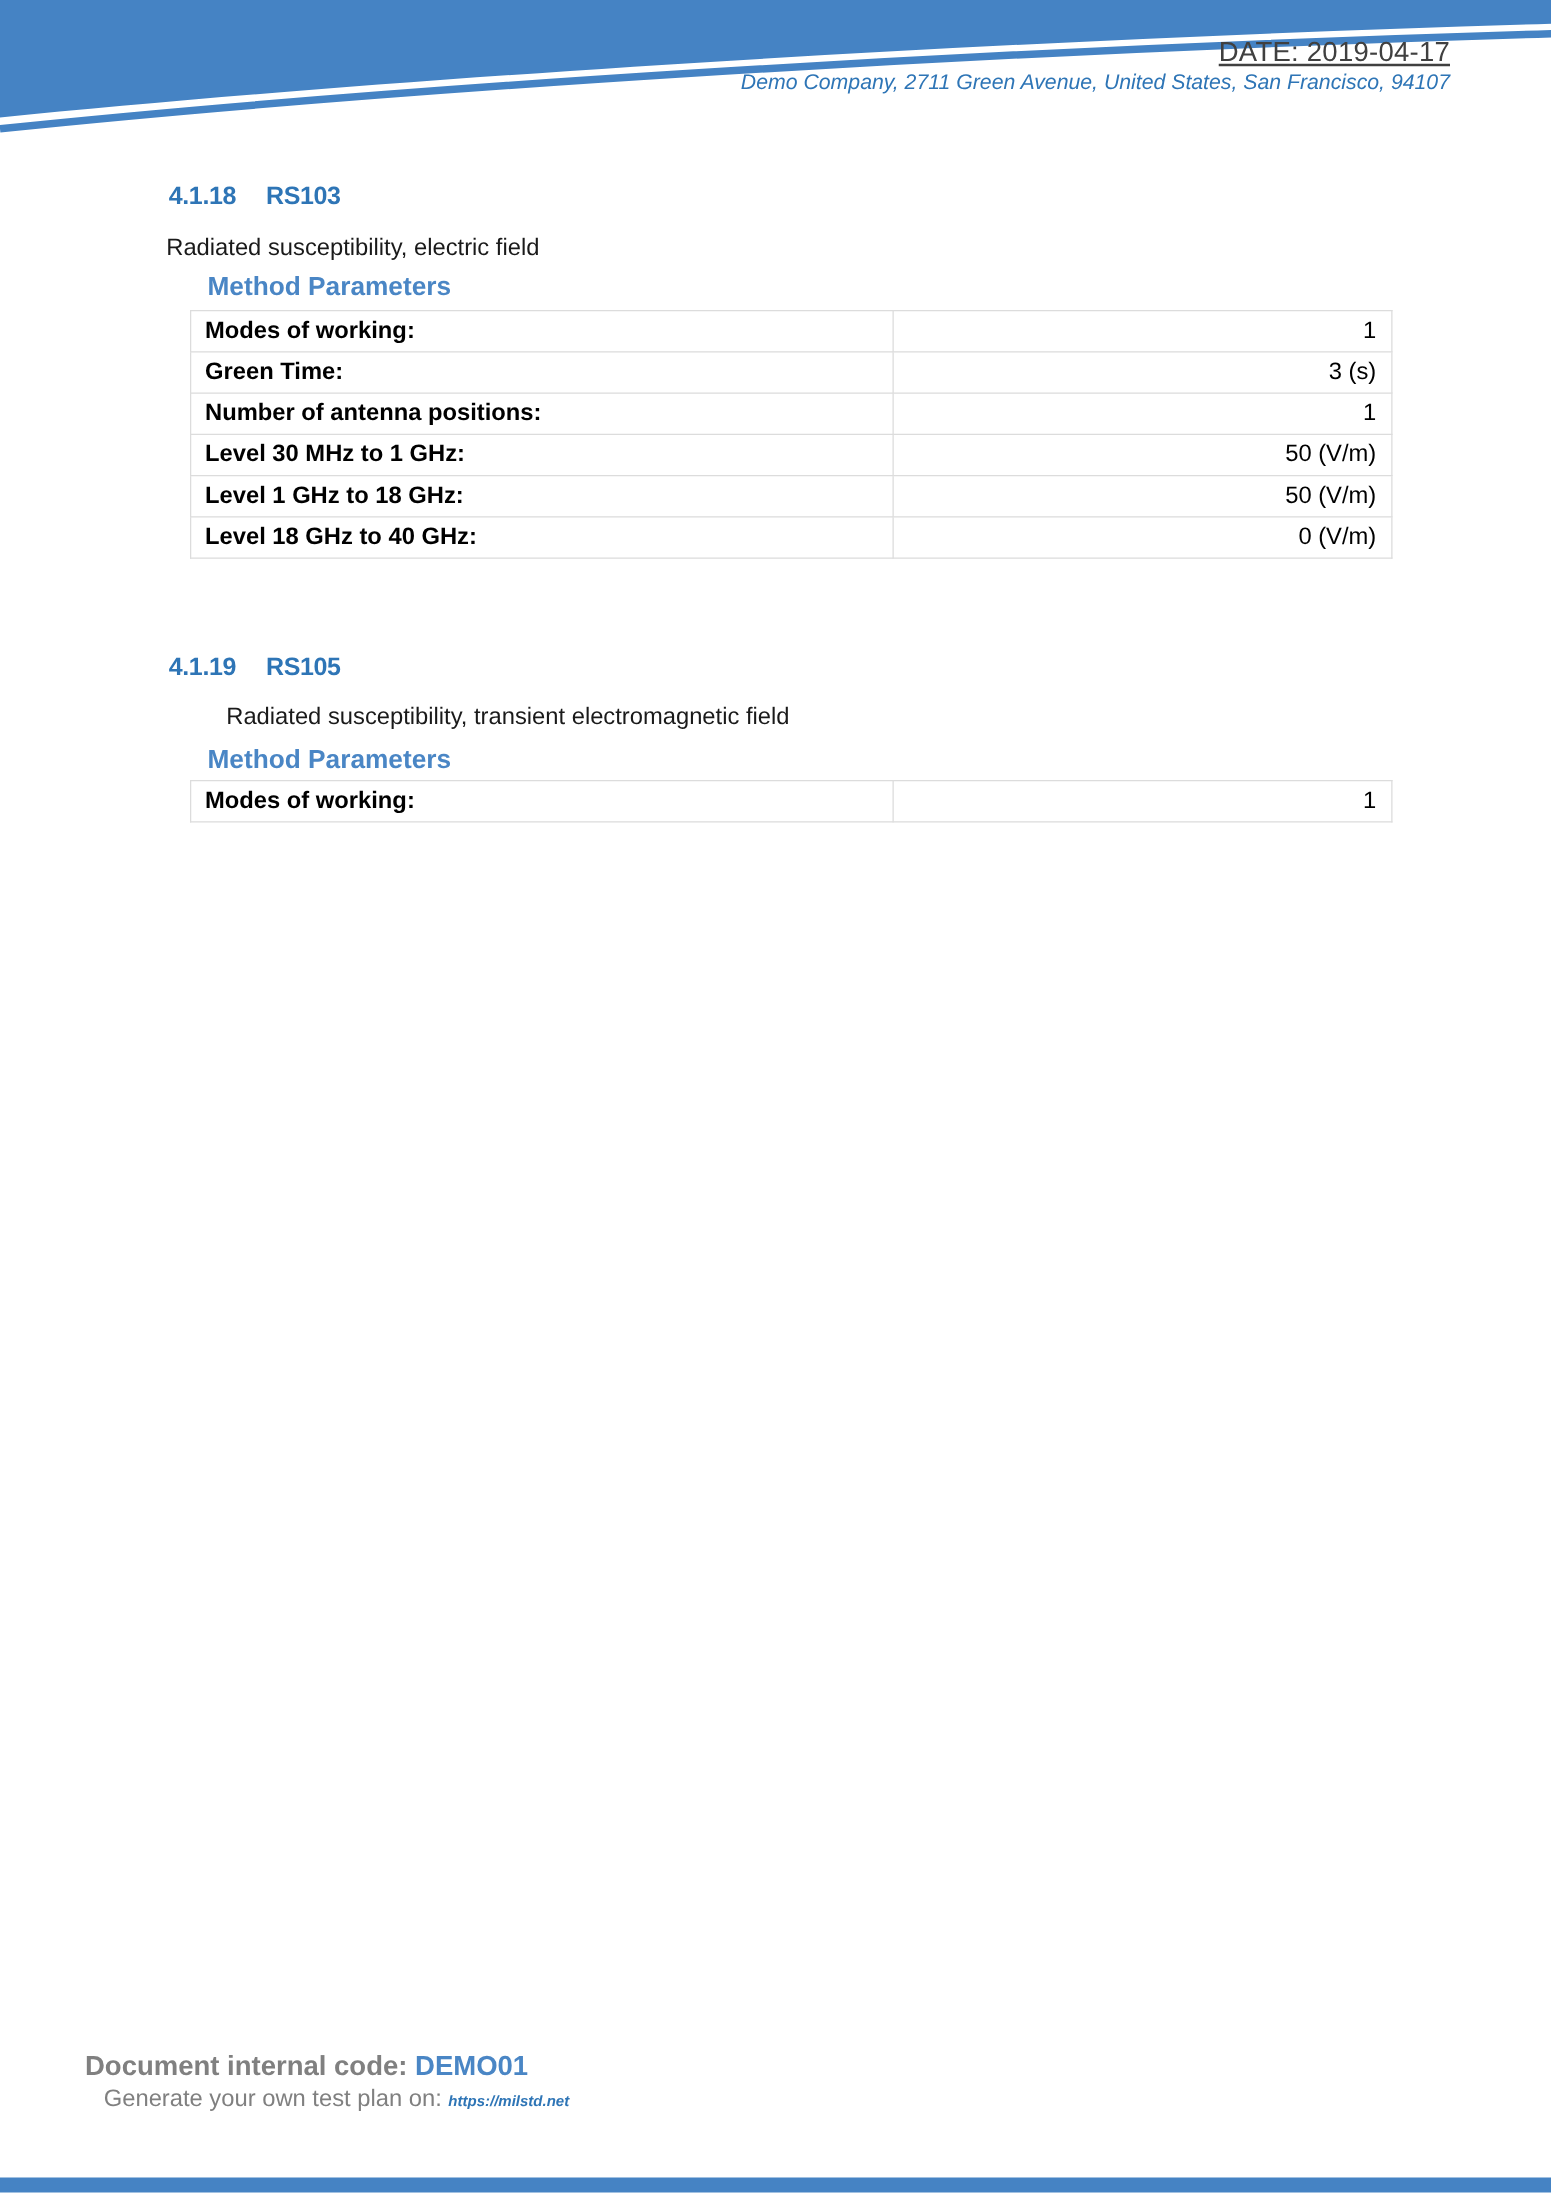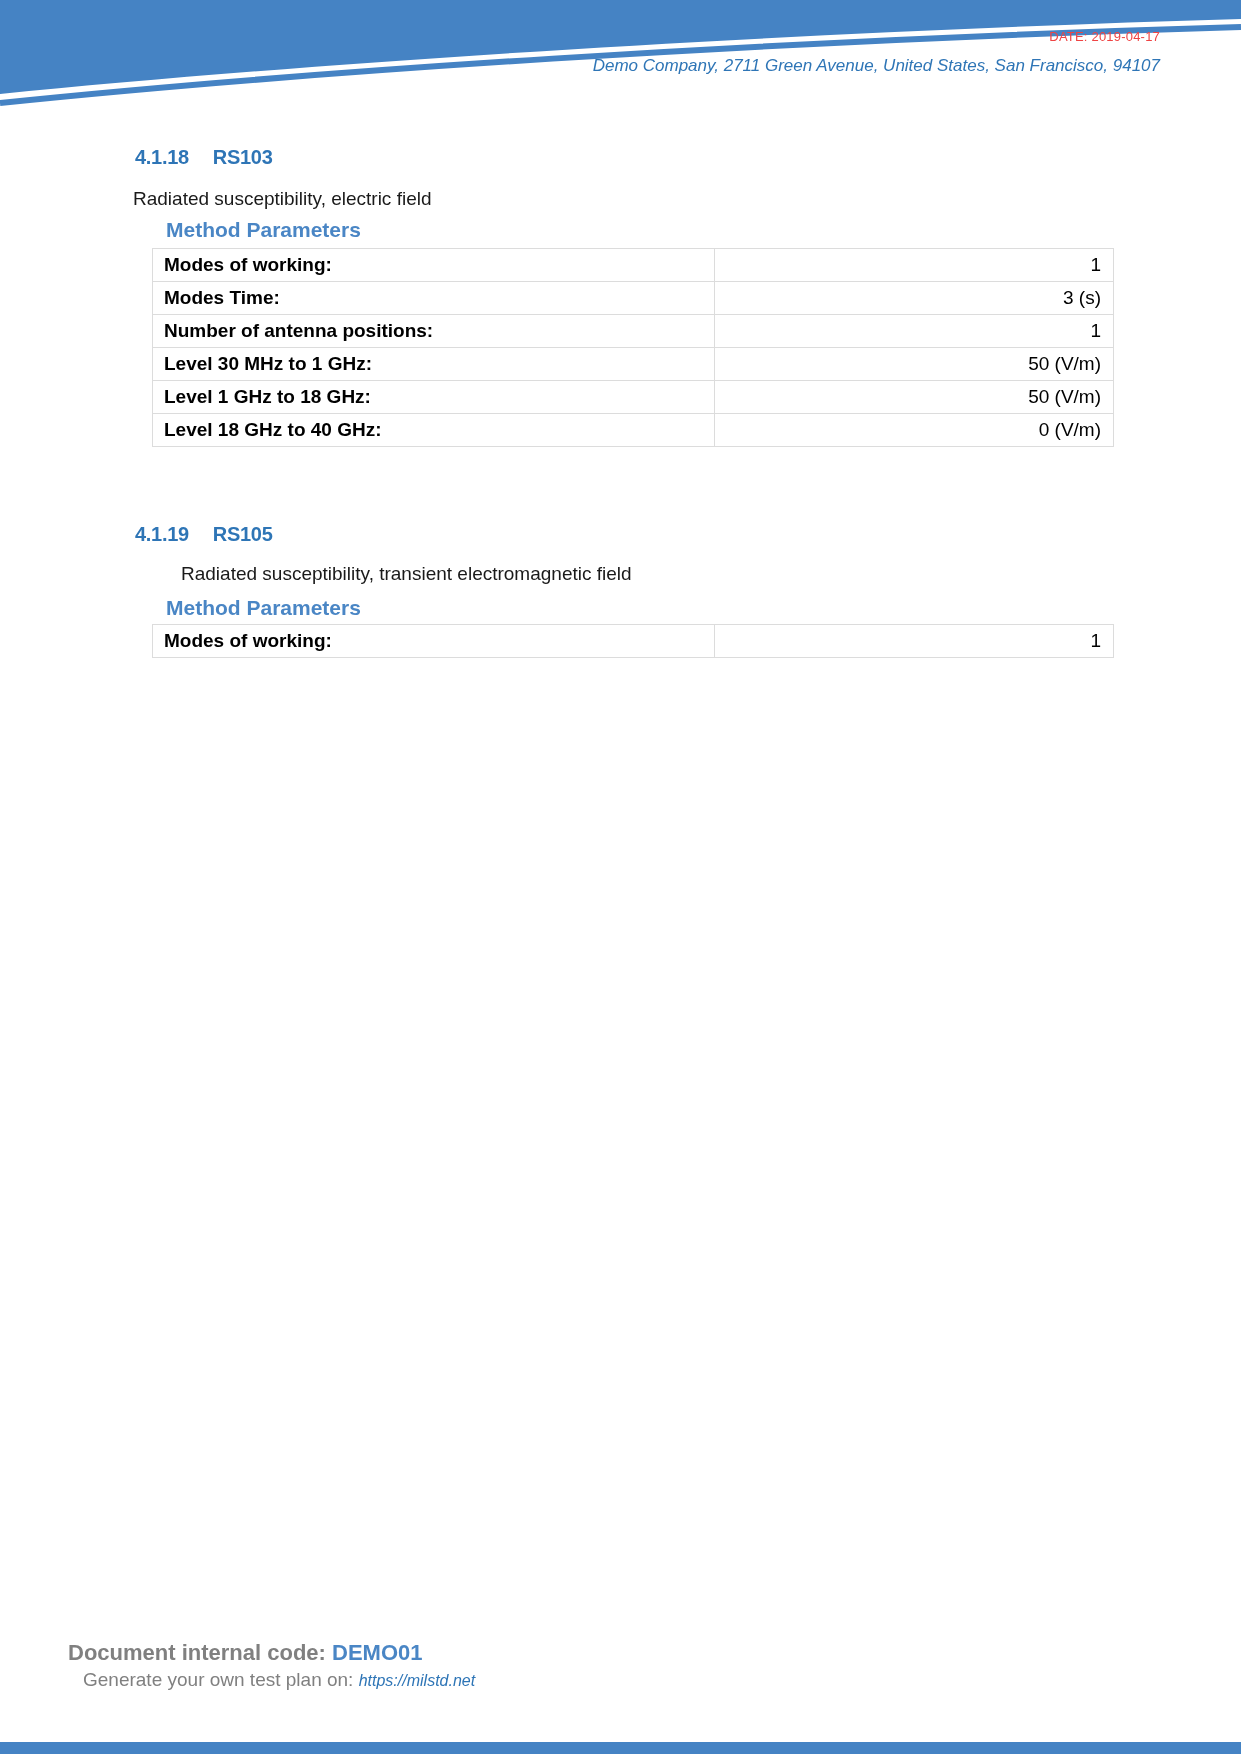--- a/index.html
+++ b/index.html
@@ -10,22 +10,22 @@
     --table-border:#DCDCDC;
   }
   html,body{margin:0;padding:0;}
   body{
     width:1241px;height:1754px;position:relative;background:#ffffff;
     font-family:"Liberation Sans", sans-serif;color:#1a1a1a;overflow:hidden;
   }
   
   .header-svg{position:absolute;top:0;left:0;width:1241px;height:135px;}
   .date-text{
-    position:absolute;top:29px;right:81px;font-size:13px;color:#ef4444;
-    letter-spacing:0.2px;white-space:nowrap;
+    position:absolute;top:29px;right:81px;font-size:22px;color:#404040;
+    letter-spacing:0.2px;white-space:nowrap;text-decoration:underline;
   }
   .company-line{
     position:absolute;top:56px;right:81px;font-size:17px;font-style:italic;
     color:var(--heading-blue);white-space:nowrap;
   }
   
   .section-heading{
     position:absolute;left:135px;font-size:20px;font-weight:bold;
     color:var(--heading-blue);letter-spacing:-0.3px;white-space:nowrap;line-height:34px;
   }
@@ -48,21 +48,21 @@
   }
   td.lbl{width:550px;font-weight:bold;font-size:19px;padding:0 0 0 11px;color:#000;}
   td.val{width:386px;text-align:right;font-size:19px;padding:0 12px 0 0;color:#000;}
   
   .footer-line1{position:absolute;left:68px;top:1640px;font-size:22px;white-space:nowrap;}
   .footer-line1 .code-label{color:var(--footer-gray);font-weight:bold;}
   .footer-line1 .code-value{color:var(--subheading-blue);font-weight:bold;}
   .footer-line2{position:absolute;left:83px;top:1669px;font-size:19px;white-space:nowrap;}
   .footer-line2 .gen-label{color:var(--footer-gray);}
   .footer-line2 .gen-link{
-    color:var(--heading-blue);font-weight:normal;font-style:italic;font-size:16px;
+    color:var(--heading-blue);font-weight:bold;font-style:italic;font-size:12px;
     text-decoration:none;
   }
   .bottom-bar{
     position:absolute;left:0;bottom:0;width:1241px;height:12px;
     background:var(--accent-blue);
   }
 </style>
 </head>
 <body>
 
@@ -80,21 +80,21 @@
 <div class="section-desc" style="top:188px;">Radiated susceptibility, electric field</div>
 <div class="method-params" style="top:218px;">Method Parameters</div>
 
 <table class="params" style="top:248px;">
   <tbody>
       <tr>
     <td class="lbl">Modes of working:</td>
     <td class="val">1</td>
   </tr>
   <tr>
-    <td class="lbl">Modes Time:</td>
+    <td class="lbl">Green Time:</td>
     <td class="val">3 (s)</td>
   </tr>
   <tr>
     <td class="lbl">Number of antenna positions:</td>
     <td class="val">1</td>
   </tr>
   <tr>
     <td class="lbl">Level 30 MHz to 1 GHz:</td>
     <td class="val">50 (V/m)</td>
   </tr>

